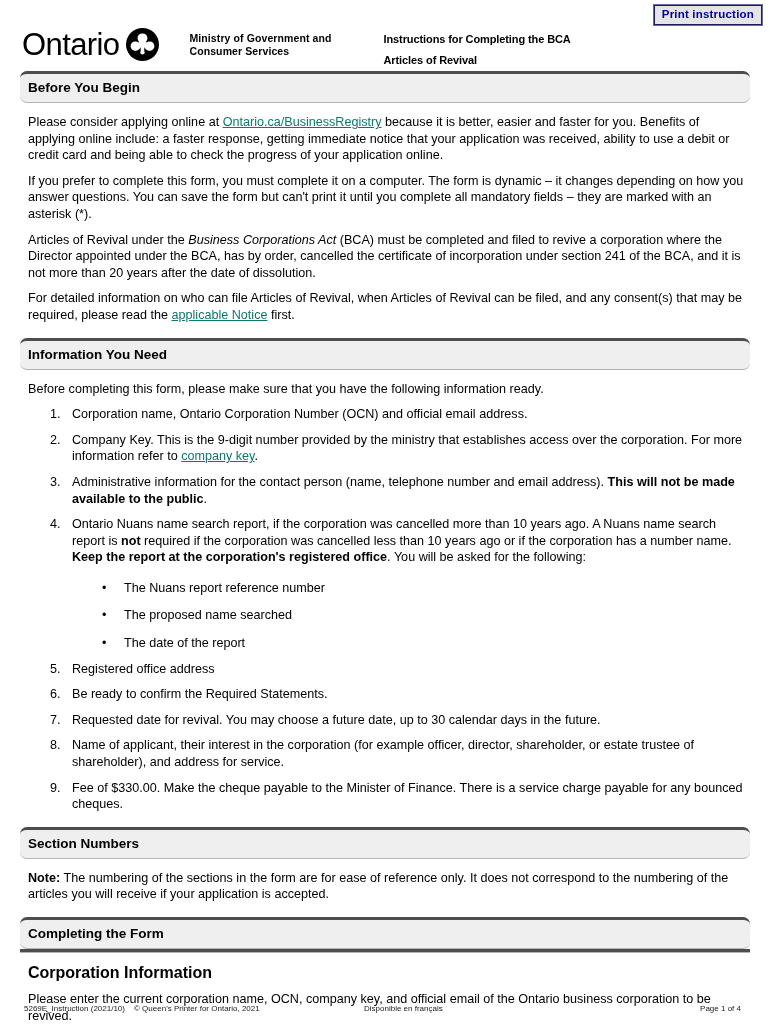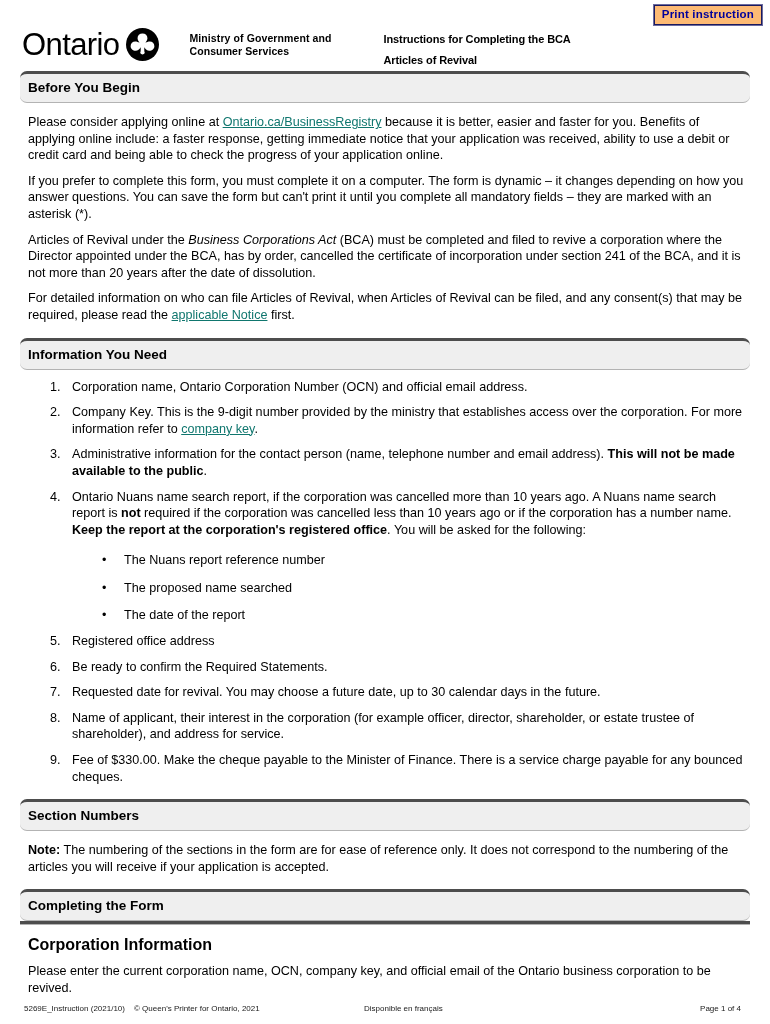--- a/index.html
+++ b/index.html
@@ -17,21 +17,21 @@
   }
 
   
   .print-btn-wrap {
     position: absolute;
     top: 4px;
     right: 8px;
   }
   .print-btn {
     display: inline-block;
-    background: #fdba74;
+    background: #e5e5e5;
     color: #00009b;
     font-weight: bold;
     font-size: 11.5px;
     letter-spacing: 0.2px;
     padding: 2px 7px 3px 7px;
     border: 1px solid #1a1a5e;
     box-shadow: 0 0 0 1px #6b6b9e;
     line-height: 13px;
     cursor: pointer;
     white-space: nowrap;
@@ -223,20 +223,21 @@
   <p class="body first"><span>Please consider applying online at </span><a class="link" href="#">Ontario.ca/BusinessRegistry</a><span> because it is better, easier and faster for you. Benefits of applying online include: a faster response, getting immediate notice that your application was received, ability to use a debit or credit card and being able to check the progress of your application online.</span></p>
 
   <p class="body">If you prefer to complete this form, you must complete it on a computer. The form is dynamic – it changes depending on how you answer questions. You can save the form but can't print it until you complete all mandatory fields – they are marked with an asterisk (*).</p>
 
   <p class="body"><span>Articles of Revival under the </span><span class="ital">Business Corporations Act</span><span> (BCA) must be completed and filed to revive a corporation where the Director appointed under the BCA, has by order, cancelled the certificate of incorporation under section 241 of the BCA, and it is not more than 20 years after the date of dissolution.</span></p>
 
   <p class="body"><span>For detailed information on who can file Articles of Revival, when Articles of Revival can be filed, and any consent(s) that may be required, please read the </span><a class="link" href="#">applicable Notice</a><span> first.</span></p>
 
   <div class="section-bar" style="margin-top:14px">Information You Need</div>
 
+  <p class="body first">Before completing this form, please make sure that you have the following information ready.</p>
 
   <ol class="numlist">
 
     <li>
       <span class="num">1.</span>
       <span>Corporation name, Ontario Corporation Number (OCN) and official email address.</span>
     </li>
 
     <li>
       <span class="num">2.</span><span>Company Key. This is the 9-digit number provided by the ministry that establishes access over the corporation. For more information refer to </span><a class="link" href="#">company key</a><span>.</span>

